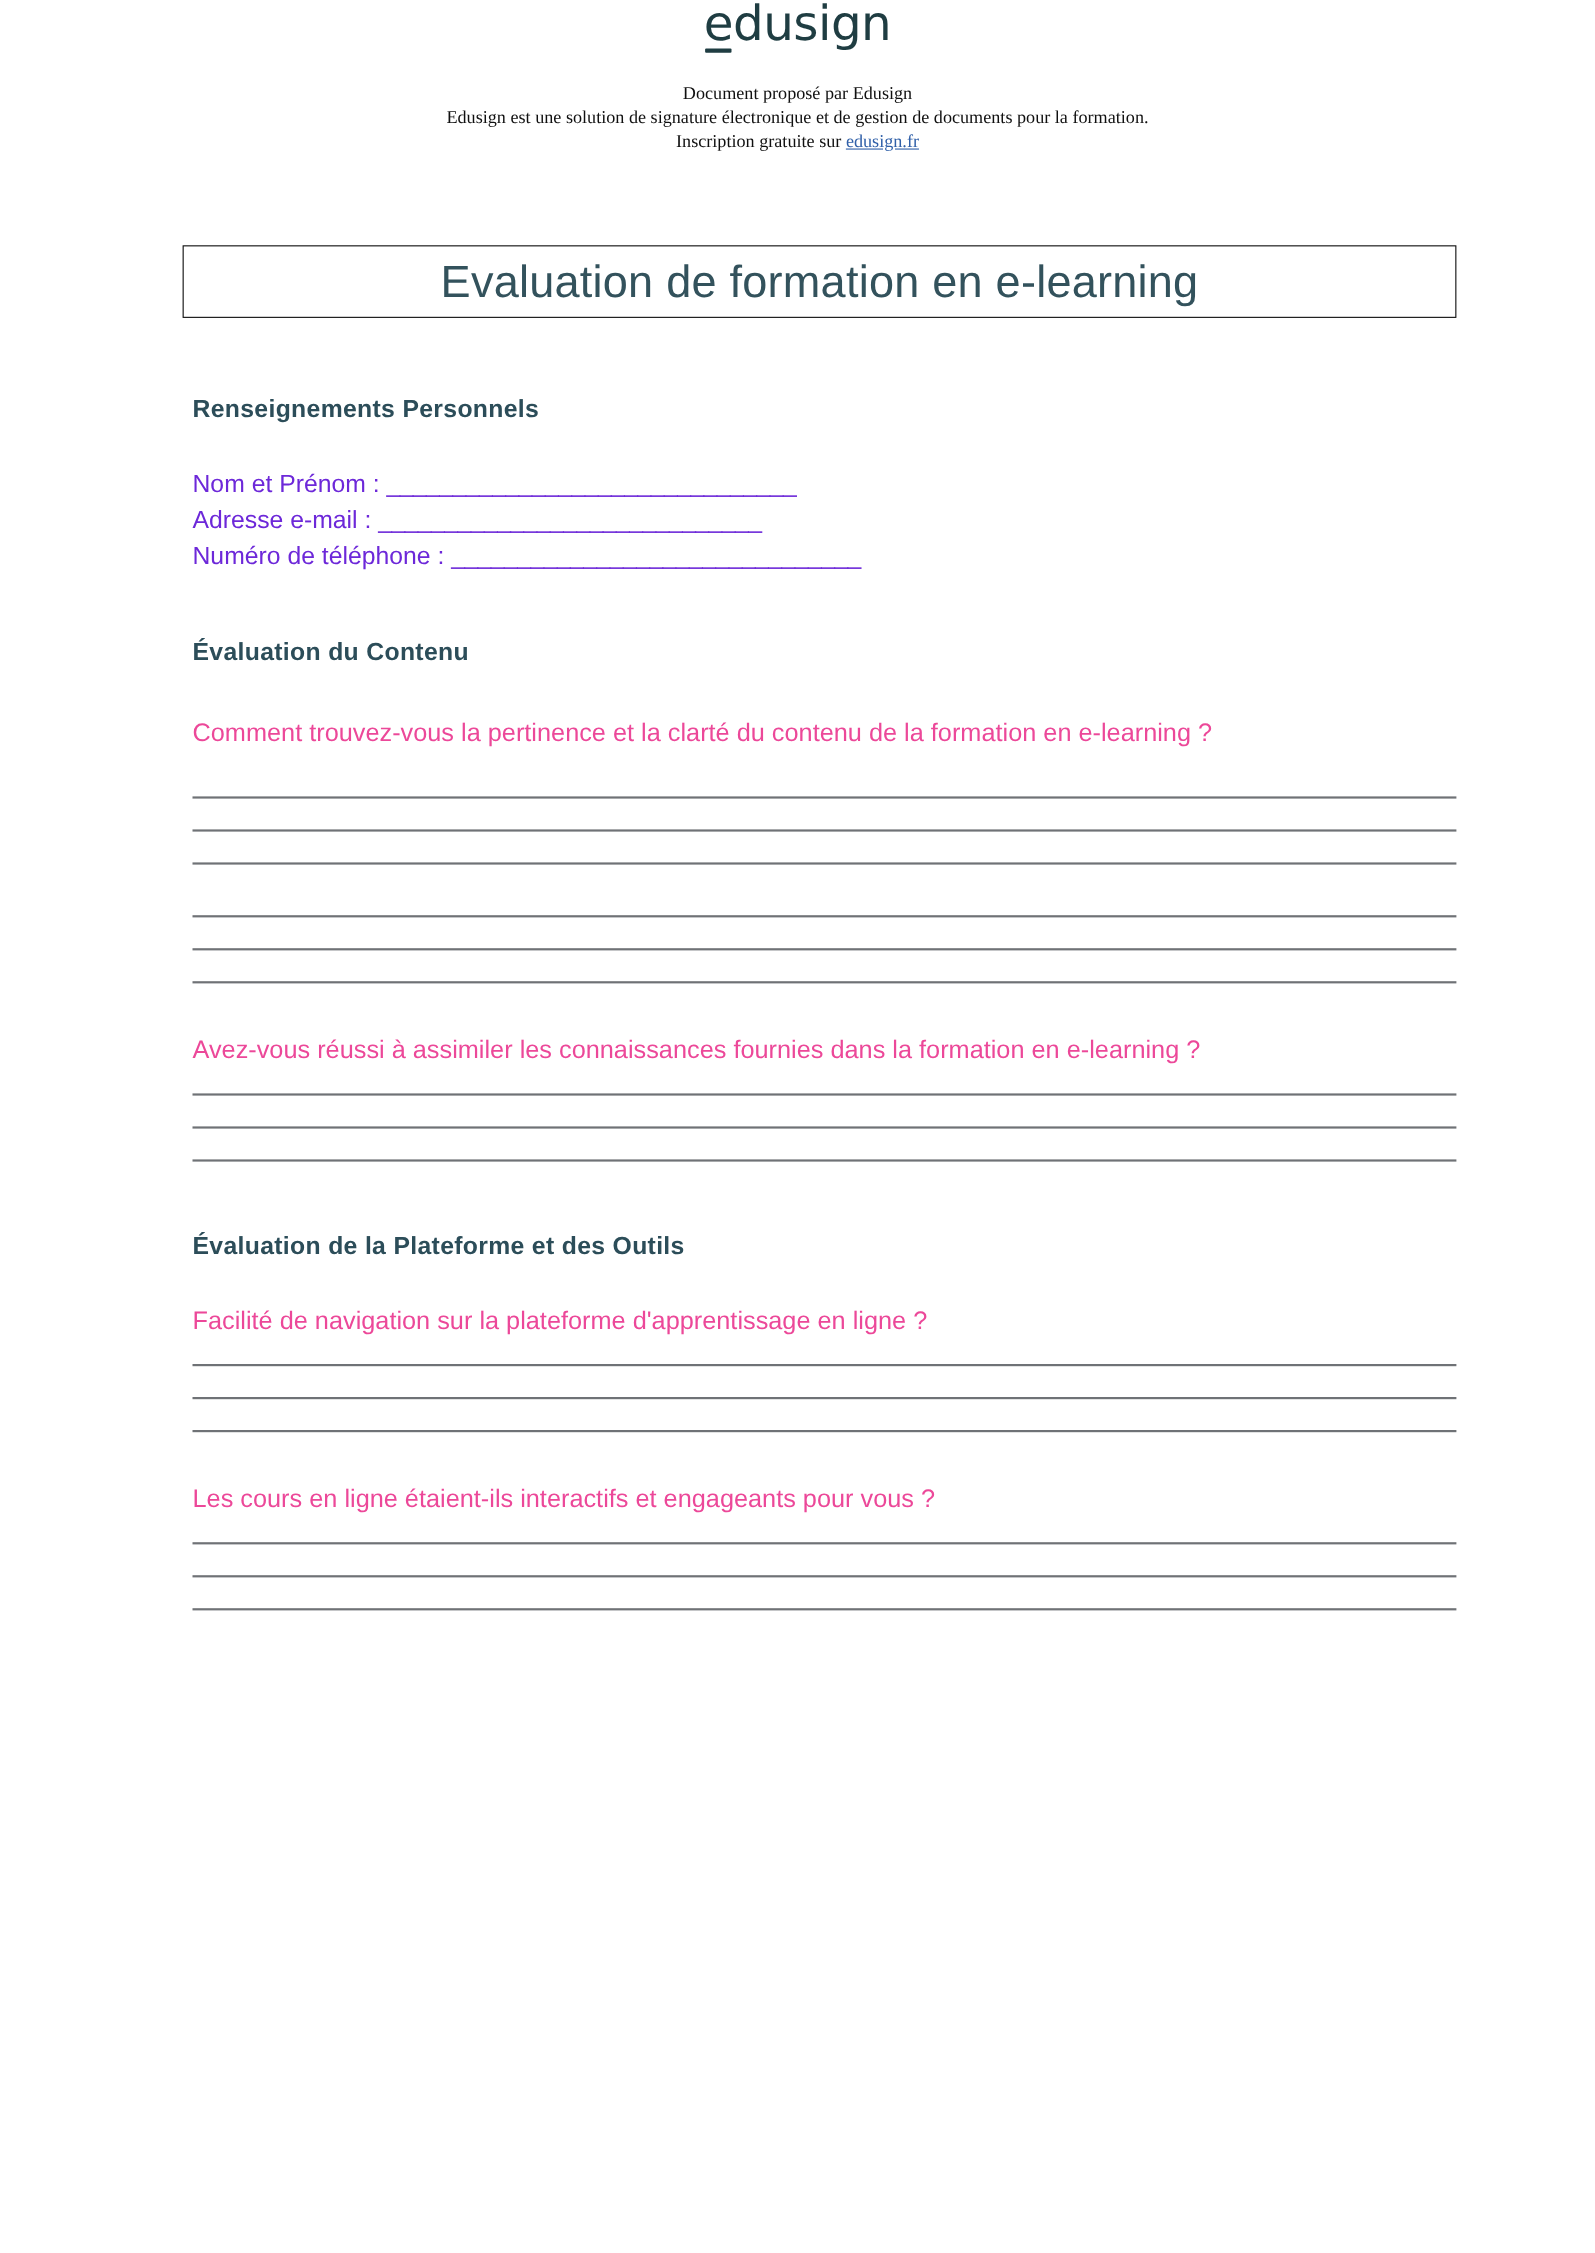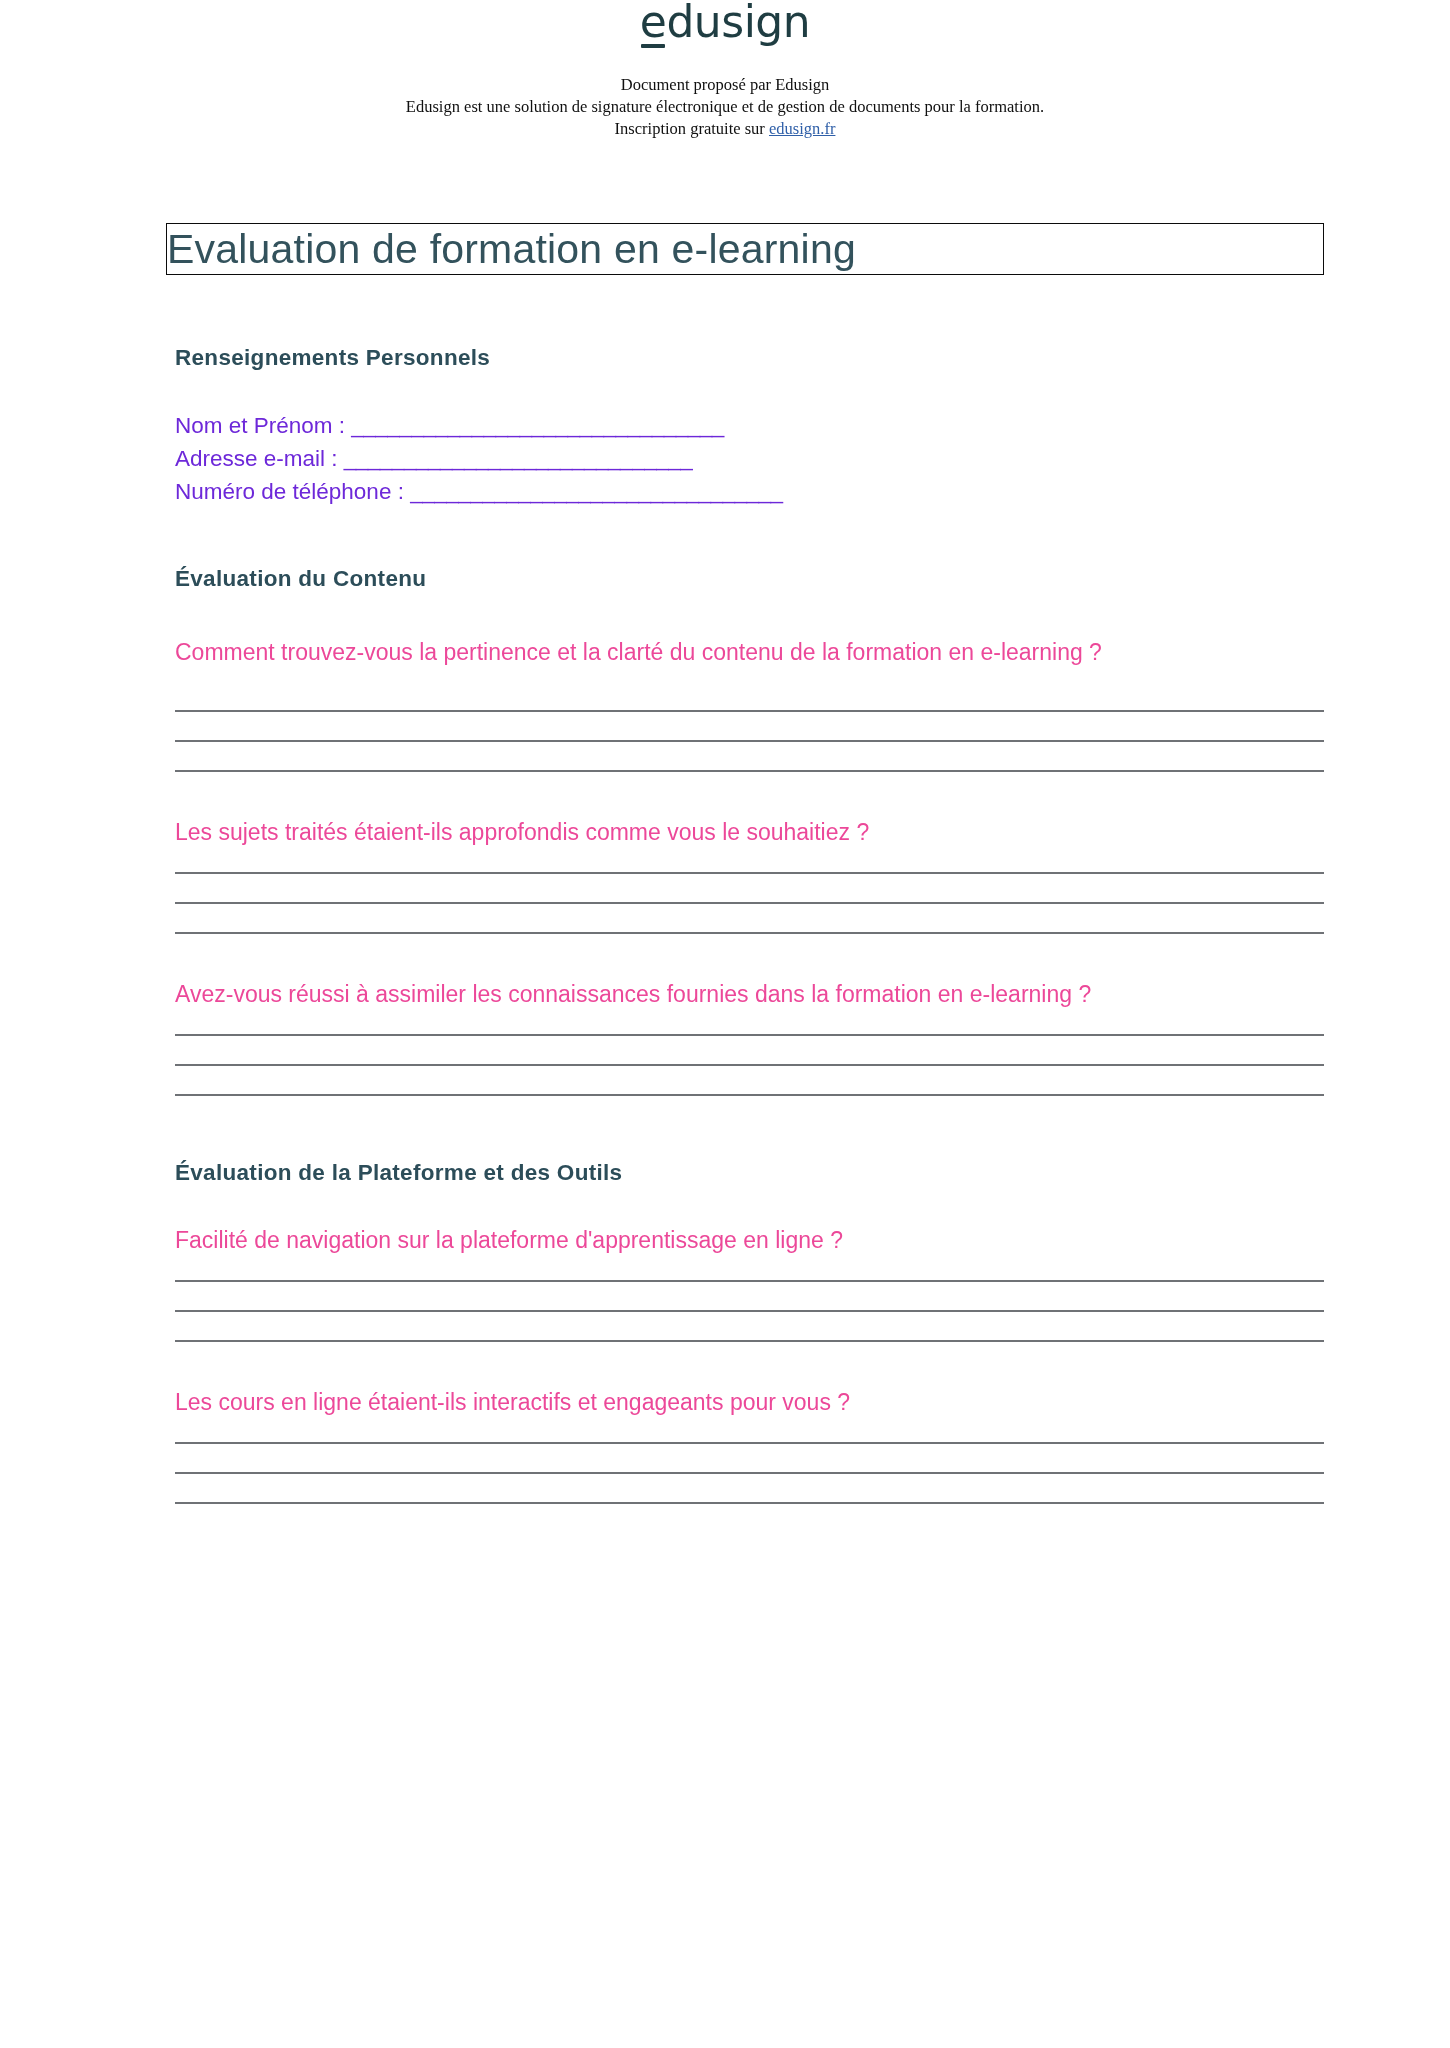--- a/index.html
+++ b/index.html
@@ -64,24 +64,24 @@
   }
   .subtitle-block a.sub-link {
     color: #2f5fa8;
     text-decoration: underline;
   }
 
   
   .title-box {
     margin: 84px 126px 0 166px;
     border: 1.6px solid #0b0b0b;
-    height: 52px;
+    height: 66px;
     display: flex;
     align-items: center;
-    justify-content: flex-start;
+    justify-content: center;
     box-sizing: border-box;
   }
   .title-box .doc-title {
     font-family: "Liberation Sans", sans-serif;
     font-size: 41px;
     font-weight: 400;
     color: #33525c;
     letter-spacing: 0.2px;
     line-height: 1;
   }
@@ -180,21 +180,20 @@
     <div class="question-block q-first">
       <div class="question-text">Comment trouvez-vous la pertinence et la clarté du contenu de la formation en e-learning ?</div>
       <div class="answer-lines">
         <div class="answer-line"></div>
         <div class="answer-line"></div>
         <div class="answer-line"></div>
       </div>
     </div>
 
     <div class="question-block">
-      <div class="question-text">Les sujets traités étaient-ils approfondis comme vous le souhaitiez ?</div>
       <div class="answer-lines">
         <div class="answer-line"></div>
         <div class="answer-line"></div>
         <div class="answer-line"></div>
       </div>
     </div>
 
     <div class="question-block">
       <div class="question-text">Avez-vous réussi à assimiler les connaissances fournies dans la formation en e-learning ?</div>
       <div class="answer-lines">

